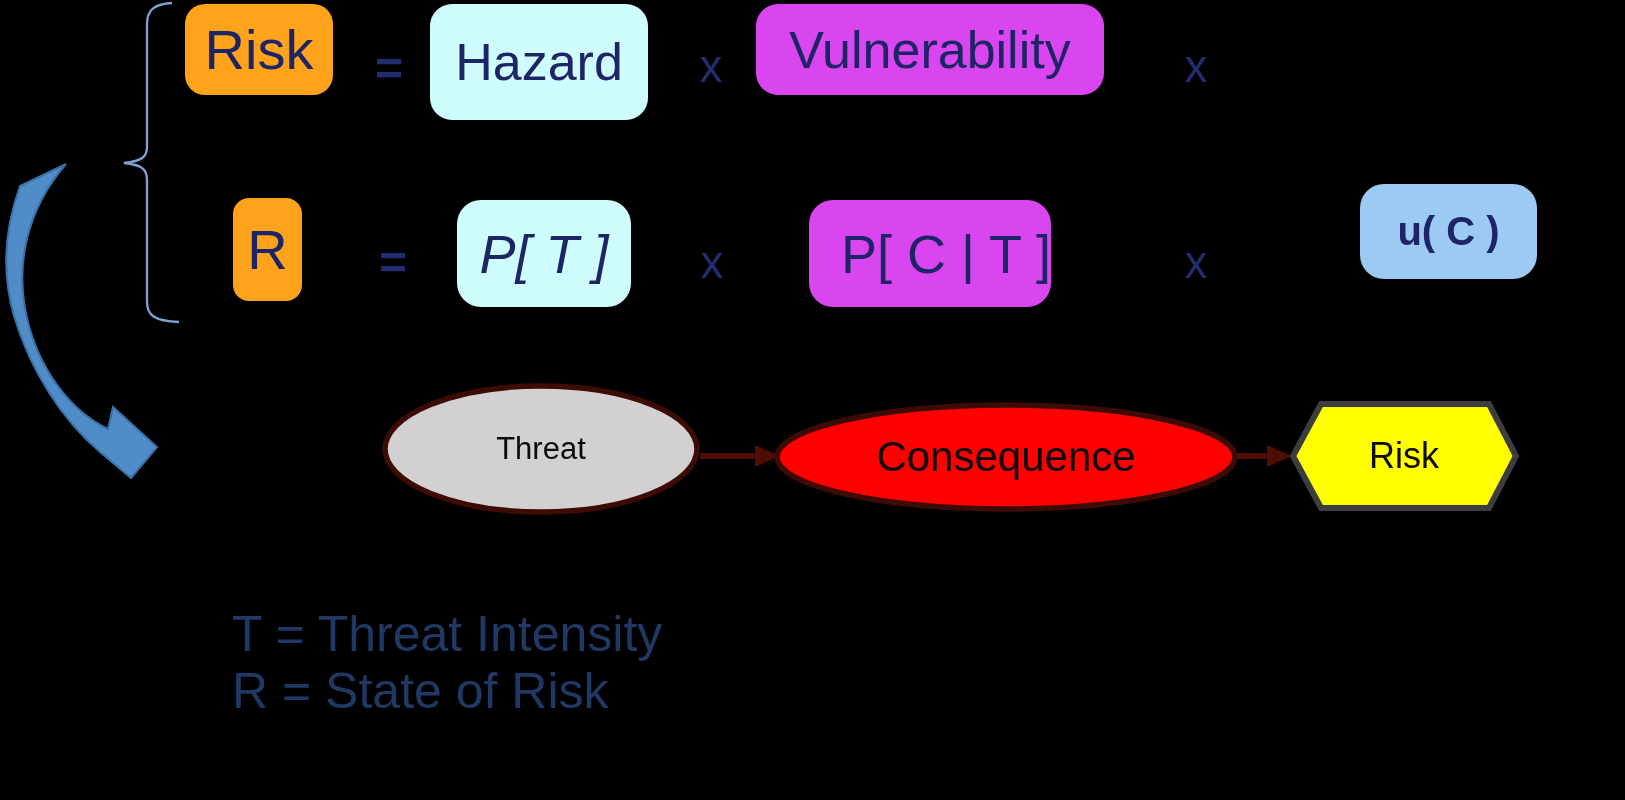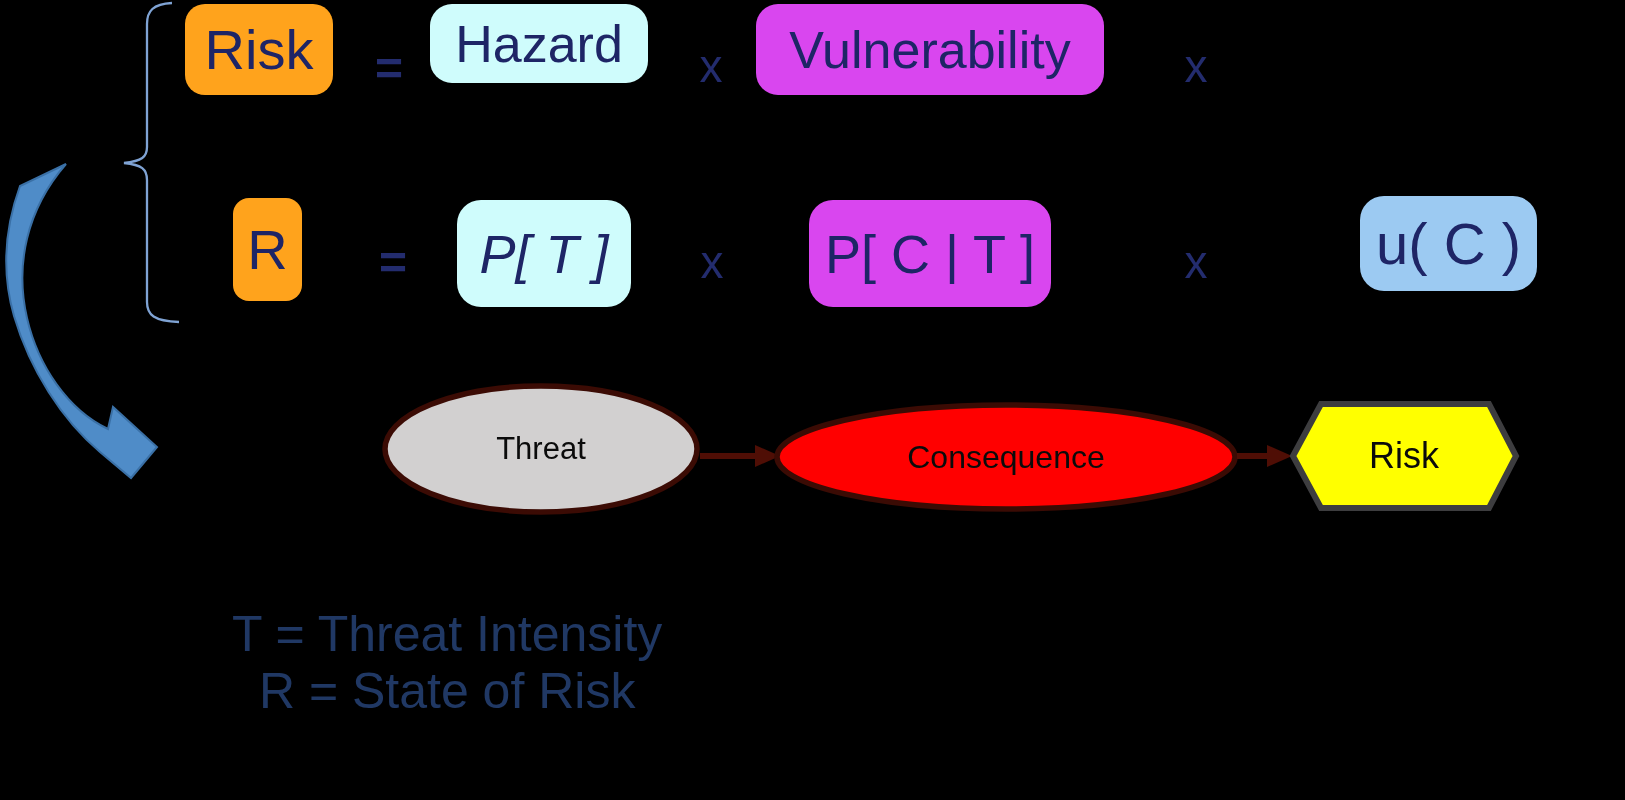--- a/index.html
+++ b/index.html
@@ -35,21 +35,20 @@
   .orange{background:#FFA31C;}
   .cyan{background:#CFFCFC;}
   .pink{background:#d946ef;}
   .blue{background:#9CCAF2;}
   #legend{
     position:absolute;left:232px;top:606px;
     color:#203864;
     font-size:50px;line-height:57px;
     font-family:"Liberation Sans", sans-serif;
     white-space:nowrap;
-    text-align:center;
   }
 </style>
 </head>
 <body>
 
 <div id="stage">
 
   <svg id="shapes" viewBox="0 0 1625 800">
 
     <path d="M 172,3 C 153,4 147,11 147,24 L 147,147 C 147,157 142,161 124,163 C 142,165 147,169 147,180 L 147,302 C 147,315 154,321 179,322" fill="none" stroke="#7FA3D4" stroke-width="2.3"></path>
@@ -77,21 +76,21 @@
 
     <polygon points="1293,456 1321,404 1489,404 1516,456 1489,508 1321,508" fill="#FFFF00" stroke="#3D3D3F" stroke-width="6"></polygon>
   </svg>
 
   <div class="box rbox orange" style="left:185px;top:4px;width:148px;height:91px;font-size:56px;border-radius:20px;">
     <span>Risk</span>
   </div>
 
   <div class="op" style="left:357px;top:40px;width:64px;height:56px;font-size:48px;font-weight:bold;">=</div>
 
-  <div class="box rbox cyan" style="left:430px;top:4px;width:218px;height:79px;font-size:52px;">
+  <div class="box rbox cyan" style="left:430px;top:4px;width:218px;height:116px;font-size:52px;">
     <span>Hazard</span>
   </div>
 
   <div class="op" style="left:683px;top:38px;width:56px;height:56px;font-size:46px;">x</div>
 
   <div class="box rbox pink" style="left:756px;top:4px;width:348px;height:91px;font-size:52px;">
     <span>Vulnerability</span>
   </div>
 
   <div class="op" style="left:1168px;top:38px;width:56px;height:56px;font-size:46px;">x</div>
@@ -102,33 +101,33 @@
   </div>
 
   <div class="op" style="left:361px;top:234px;width:64px;height:56px;font-size:48px;font-weight:bold;">=</div>
 
   <div class="box cyan" style="left:457px;top:200px;width:174px;height:107px;font-size:54px;border-radius:24px;font-style:italic;">
     <span>P[ T ]</span>
   </div>
 
   <div class="op" style="left:684px;top:234px;width:56px;height:56px;font-size:46px;">x</div>
 
-  <div class="box pink" style="left:809px;top:200px;width:242px;height:107px;font-size:54px;border-radius:24px;">
+  <div class="box pink" style="left:809px;top:200px;width:242px;height:107px;font-size:54px;border-radius:24px;justify-content:flex-end;">
     <span>P[ C | T ]</span>
   </div>
 
   <div class="op" style="left:1168px;top:234px;width:56px;height:56px;font-size:46px;">x</div>
 
-  <div class="box blue" style="left:1360px;top:196px;width:177px;height:95px;font-size:58px;border-radius:24px;">
+  <div class="box blue" style="left:1360px;top:184px;width:177px;height:95px;font-size:40px;border-radius:24px;font-weight:bold;">
     <span>u( C )</span>
   </div>
 
   <div class="flow-label" style="left:441px;top:429px;width:200px;height:40px;font-size:31px;text-align:right;">Threat</div>
 
-  <div class="flow-label" style="left:881px;top:437px;width:250px;height:40px;font-size:32px;">Consequence</div>
+  <div class="flow-label" style="left:881px;top:437px;width:250px;height:40px;font-size:42px;">Consequence</div>
 
   <div class="flow-label" style="left:1304px;top:434px;width:200px;height:44px;font-size:36px;">Risk</div>
 
   <div id="legend">
     <div>T = Threat Intensity</div>
     <div>R = State of Risk</div>
   </div>
 
 </div>
 

